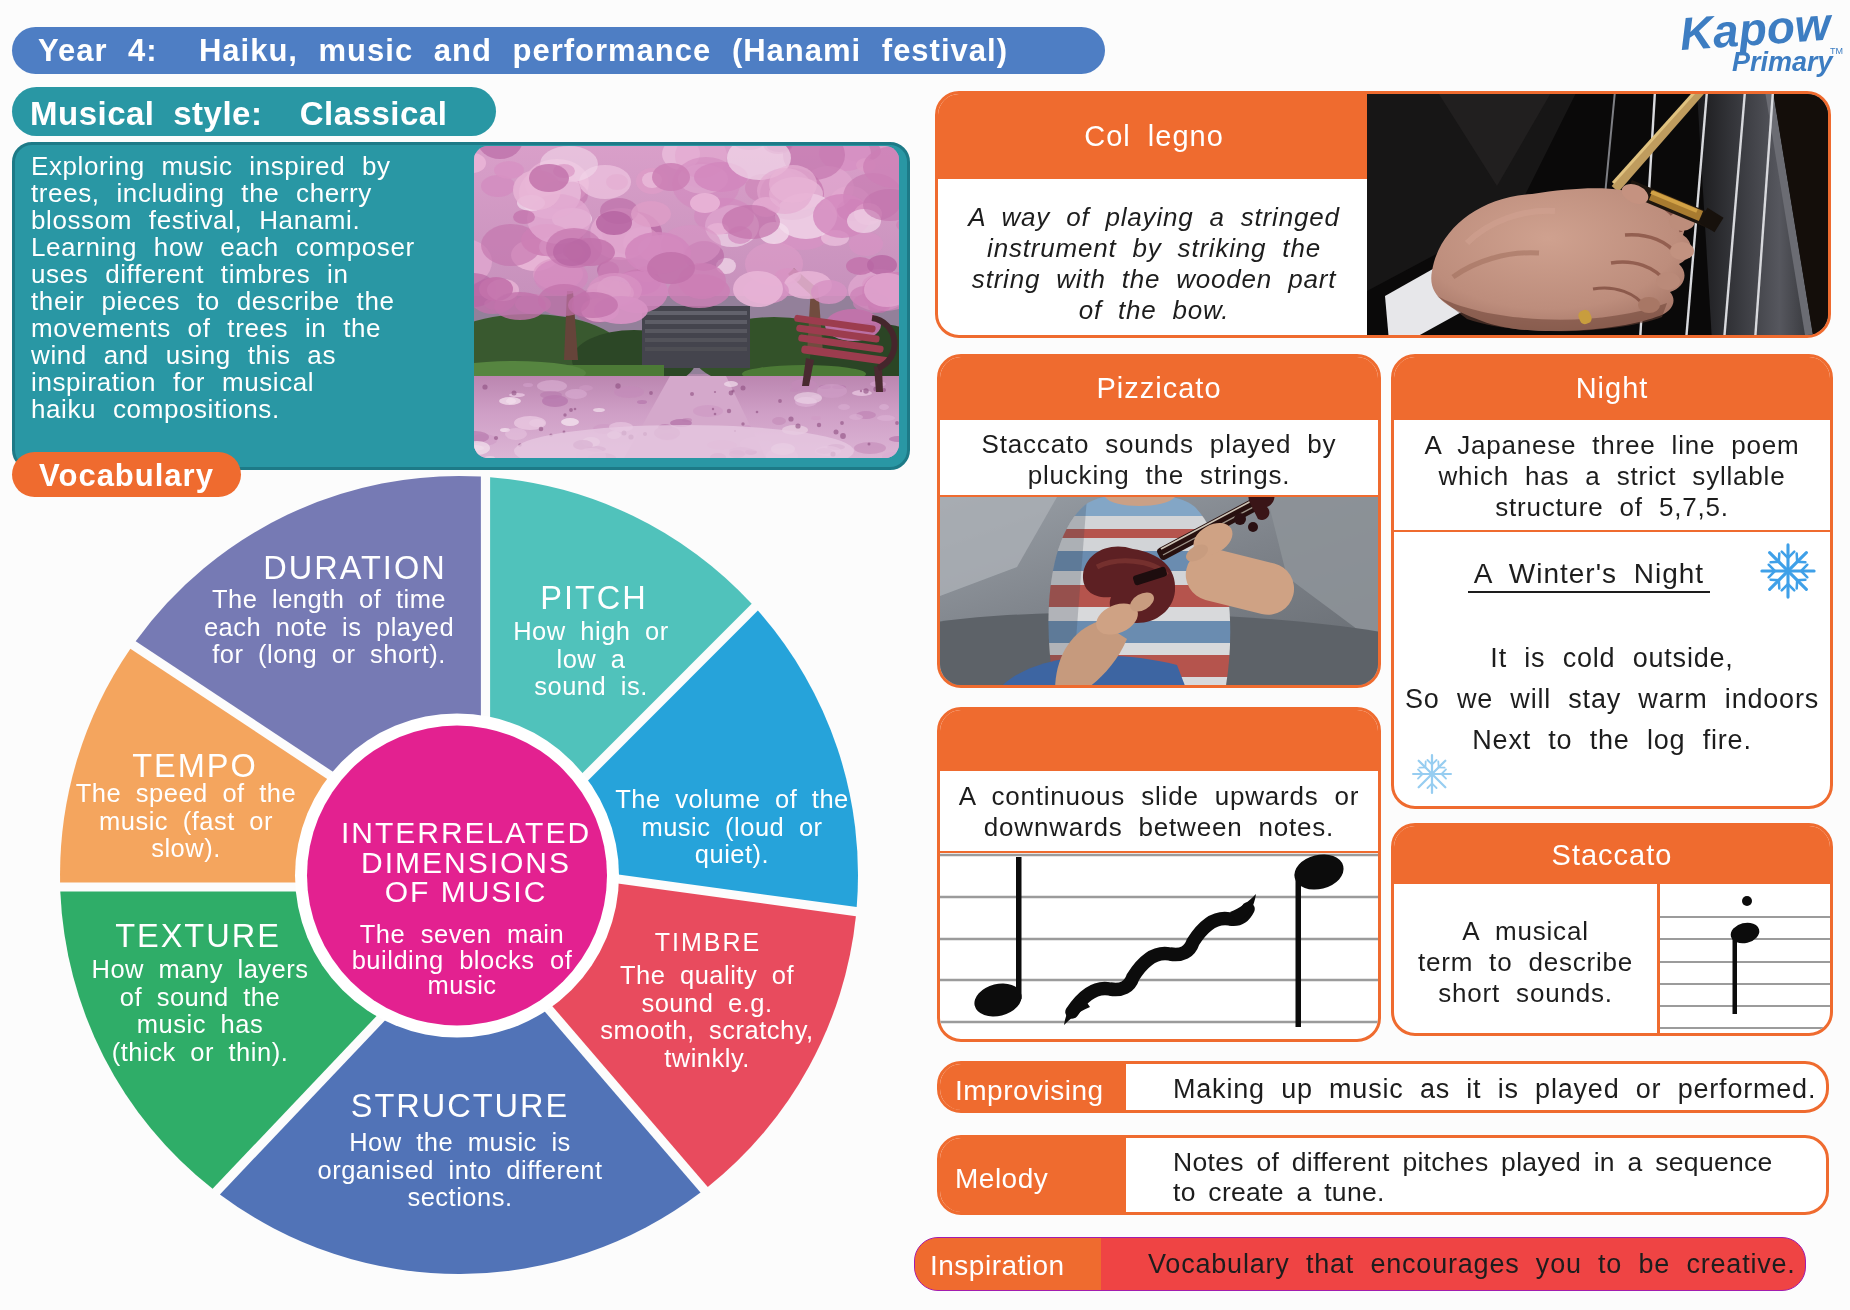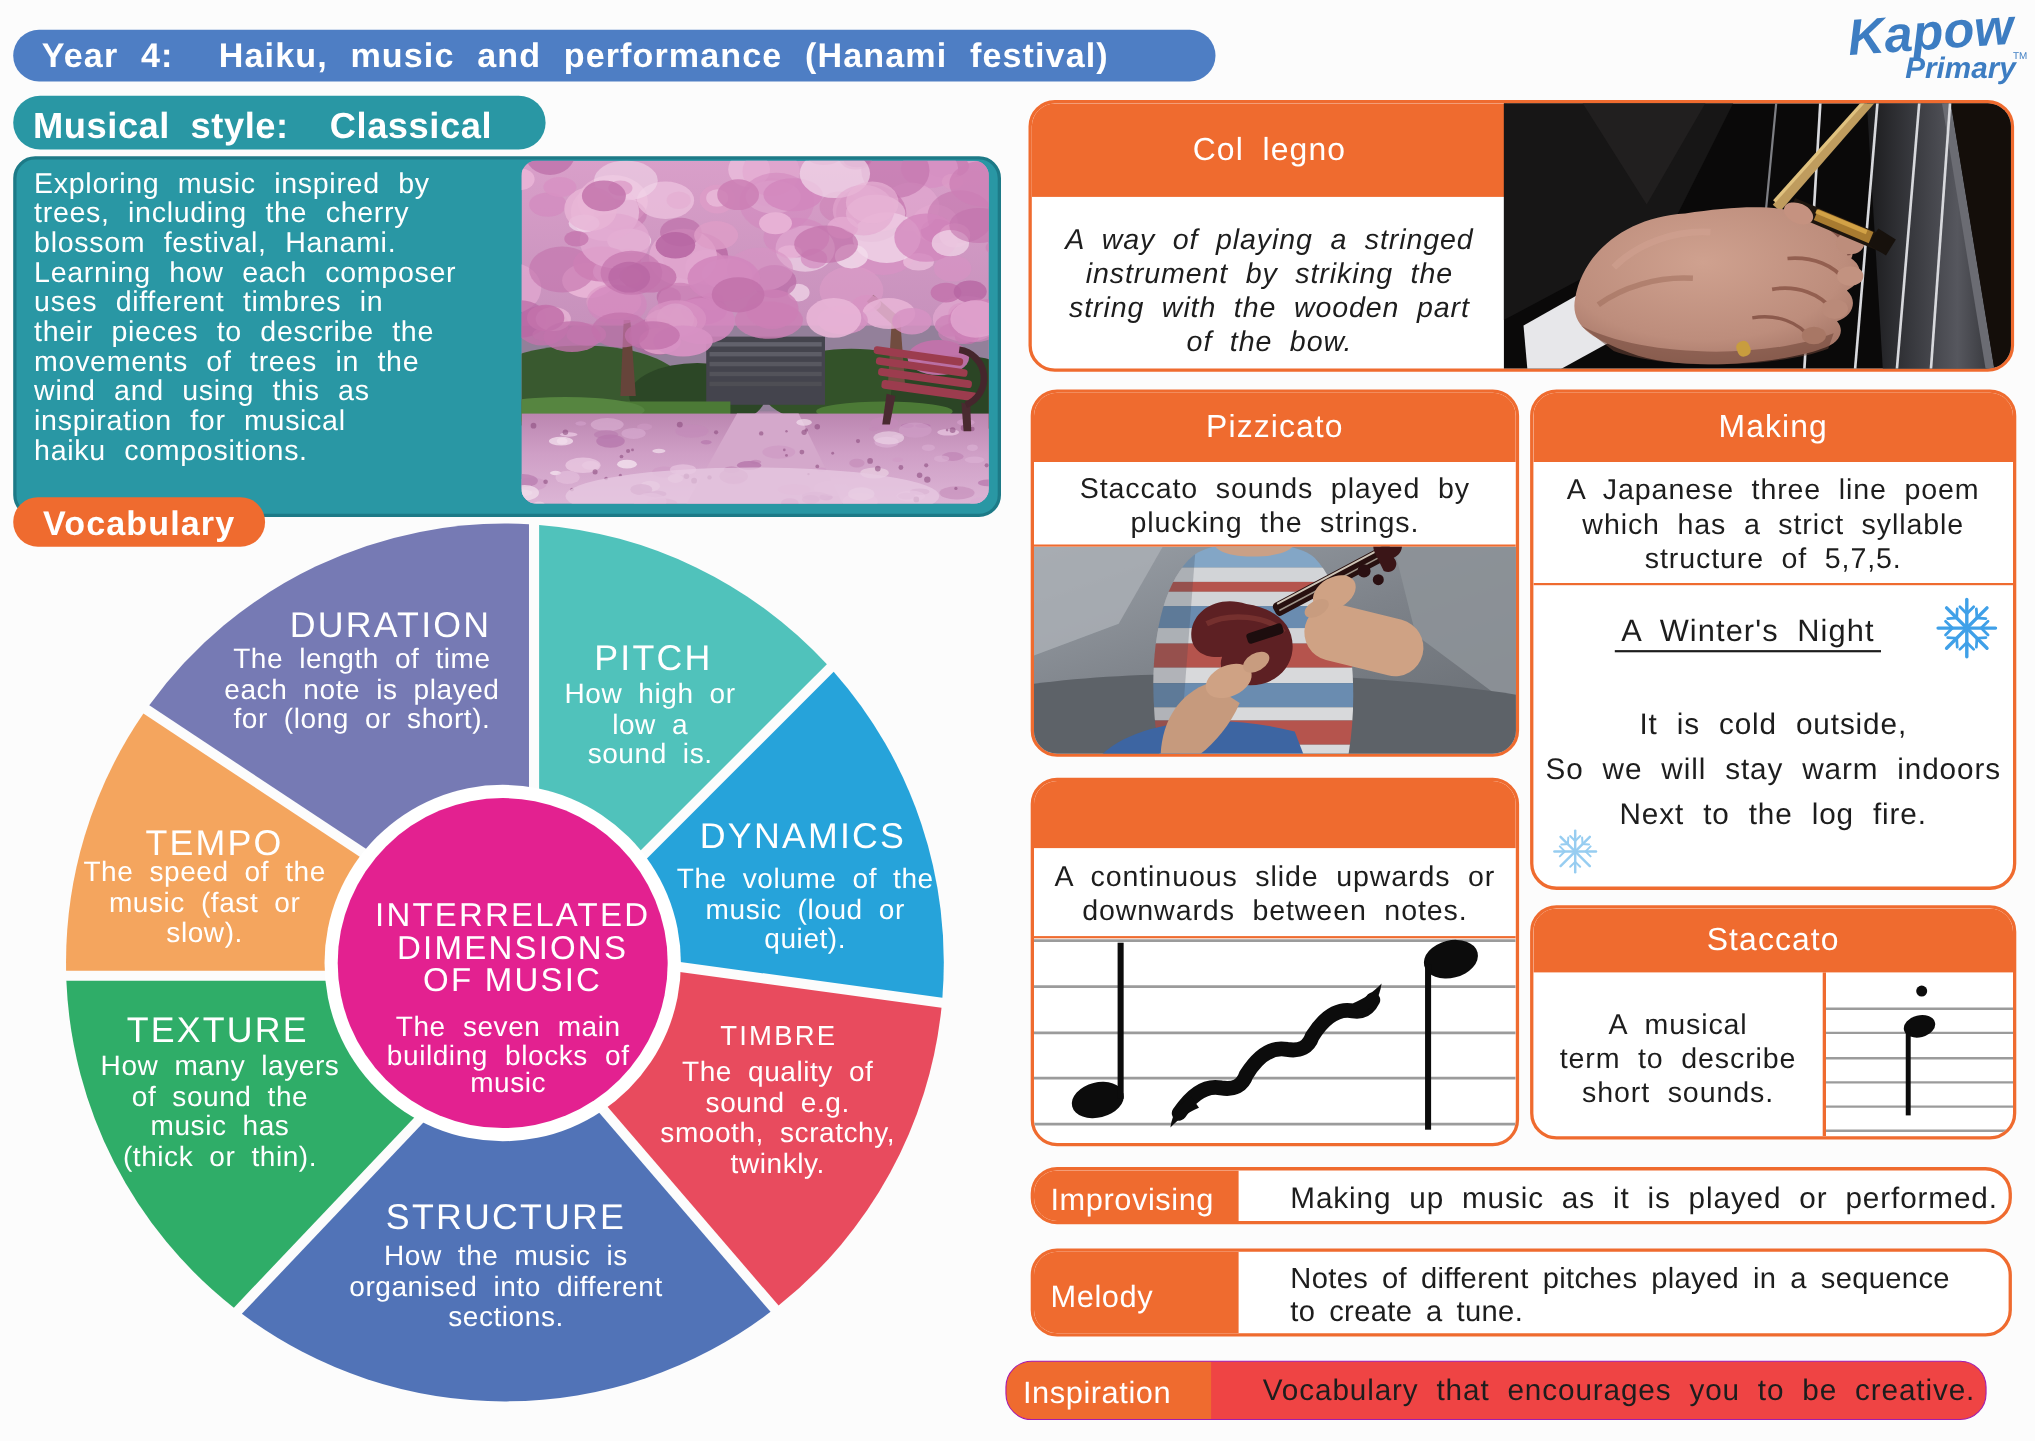--- a/index.html
+++ b/index.html
@@ -332,21 +332,20 @@
       <circle cx="457" cy="875.5" r="150" fill="#e32190"></circle>
     </svg>
   </div>
 
   <div class="abs wtx ctr" style="left:210px;top:550px;width:290px;font-size:32.5px;letter-spacing:2px;">DURATION</div>
   <div class="abs wtx ctr" style="left:189px;top:586px;width:280px;font-size:25.5px;letter-spacing:0.5px;word-spacing:7px;line-height:27.6px;">The length of time<br>each note is played<br>for (long or short).</div>
 
   <div class="abs wtx ctr" style="left:494px;top:580px;width:200px;font-size:32.5px;letter-spacing:2px;">PITCH</div>
   <div class="abs wtx ctr" style="left:471px;top:618px;width:240px;font-size:25.5px;letter-spacing:0.5px;word-spacing:7px;line-height:27.6px;">How high or<br>low a<br>sound is.</div>
 
-  <div class="abs wtx ctr" style="left:580px;top:742px;width:300px;font-size:32.5px;letter-spacing:2px;">DYNAMICS</div>
   <div class="abs wtx ctr" style="left:592px;top:786px;width:280px;font-size:25.5px;letter-spacing:0.5px;word-spacing:7px;line-height:27.6px;">The volume of the<br>music (loud or<br>quiet).</div>
 
   <div class="abs wtx ctr" style="left:598px;top:928px;width:220px;font-size:25px;letter-spacing:2px;">TIMBRE</div>
   <div class="abs wtx ctr" style="left:567px;top:962px;width:280px;font-size:25.5px;letter-spacing:0.5px;word-spacing:7px;line-height:27.6px;">The quality of<br>sound e.g.<br>smooth, scratchy,<br>twinkly.</div>
 
   <div class="abs wtx ctr" style="left:310px;top:1088px;width:300px;font-size:32.5px;letter-spacing:2px;">STRUCTURE</div>
   <div class="abs wtx ctr" style="left:310px;top:1129px;width:300px;font-size:25.5px;letter-spacing:0.5px;word-spacing:7px;line-height:27.6px;">How the music is<br>organised into different<br>sections.</div>
 
   <div class="abs wtx ctr" style="left:78px;top:918px;width:240px;font-size:32.5px;letter-spacing:2px;">TEXTURE</div>
   <div class="abs wtx ctr" style="left:70px;top:956px;width:260px;font-size:25.5px;letter-spacing:0.5px;word-spacing:7px;line-height:27.6px;">How many layers<br>of sound the<br>music has<br>(thick or thin).</div>
@@ -474,21 +473,21 @@
 
       <path d="M 118 194 C 118 160 134 134 162 124 L 190 142 C 180 166 160 186 146 194 Z" fill="#c69a7d"></path>
       <ellipse cx="180" cy="122" rx="22" ry="14" fill="#cfa284" transform="rotate(-24 180 122)"></ellipse>
       <ellipse cx="205" cy="105" rx="13" ry="8" fill="#c89c7f" transform="rotate(-30 205 105)"></ellipse>
     </svg>
     </div>
   </div>
 
   <div class="abs" style="box-sizing:border-box;left:1391px;top:354px;width:442px;height:455px;border:3px solid #ef6b2f;border-radius:24px;background:#fff;overflow:hidden;">
     <div style="position:absolute;left:0;top:0;width:100%;height:63px;background:#ef6b2f;"></div>
-    <div class="ctr wtx" style="position:absolute;left:0;top:15px;width:100%;font-size:29px;letter-spacing:1px;">Making</div>
+    <div class="ctr wtx" style="position:absolute;left:0;top:15px;width:100%;font-size:29px;letter-spacing:1px;">Night</div>
     <div class="ctr body-tx" style="position:absolute;left:0;top:73px;width:100%;">A Japanese three line poem<br>which has a strict syllable<br>structure of 5,7,5.</div>
     <div style="position:absolute;left:0;top:173px;width:100%;height:2px;background:#ef6b2f;"></div>
     <div class="ctr" style="position:absolute;left:-23px;top:201px;width:100%;font-size:28px;color:#1d1d1d;letter-spacing:1px;word-spacing:8px;"><span style="border-bottom:2.5px solid #1d1d1d;padding:0 6px 2px 6px;">A Winter's Night</span></div>
     <div class="ctr" style="position:absolute;left:0;top:281px;width:100%;font-size:27px;color:#1d1d1d;letter-spacing:0.8px;word-spacing:9px;line-height:41px;">It is cold outside,<br>So we will stay warm indoors<br>Next to the log fire.</div>
     <div id="snow1" style="position:absolute;left:365px;top:185px;width:58px;height:58px;">
       <svg width="58" height="58" viewBox="0 0 60 60">
         <g stroke="#3fa0e8" stroke-width="3.2" stroke-linecap="round" fill="none">
           <line x1="30" y1="3" x2="30" y2="57"></line>
           <line x1="3" y1="30" x2="57" y2="30"></line>
           <line x1="11" y1="11" x2="49" y2="49"></line>

